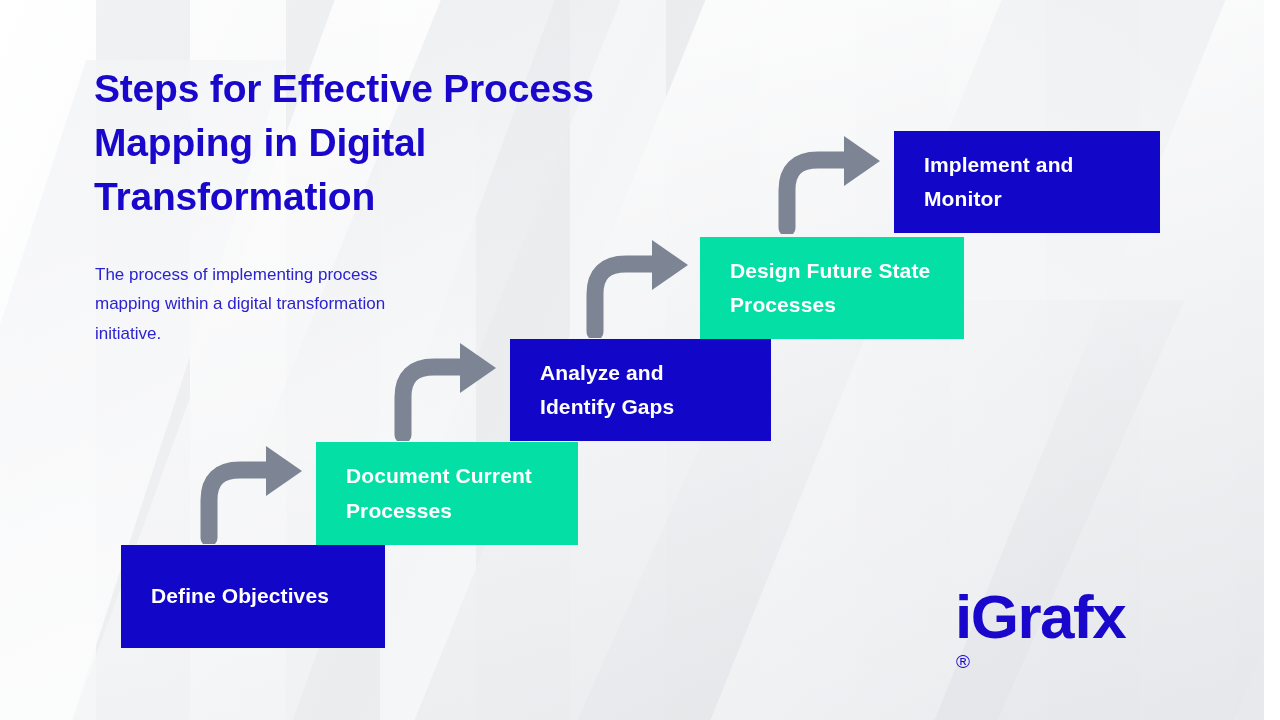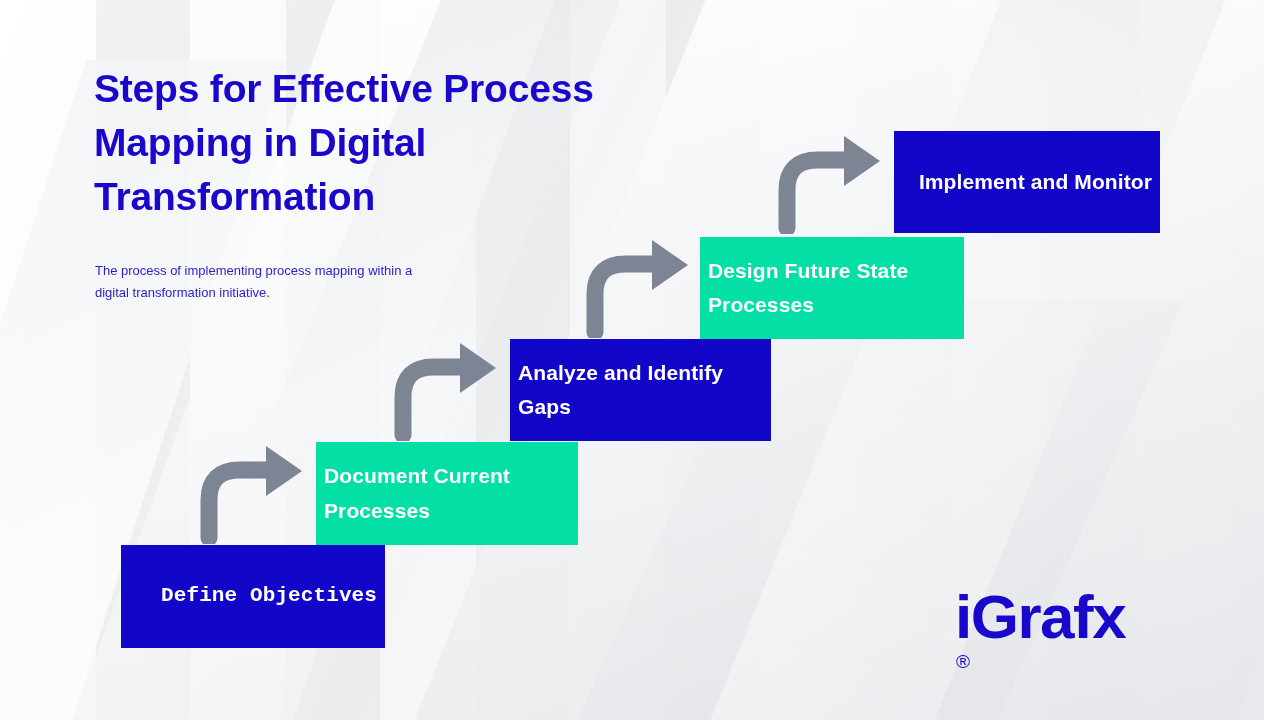--- a/index.html
+++ b/index.html
@@ -95,42 +95,41 @@
     font-weight: bold;
     line-height: 1.38;
     letter-spacing: -0.2px;
     color: #1a07cc;
   }
   .subtitle {
     position: absolute;
     left: 95px;
     top: 260px;
     width: 330px;
-    font-size: 13px;
+    font-size: 17px;
     line-height: 1.73;
     color: #2d22cf;
   }
 
   
   .step-box {
     position: absolute;
     display: flex;
     align-items: center;
-    padding: 0 8px;
-    justify-content: flex-end;
+    padding: 0 30px;
   }
   .step-box .step-label {
     color: #ffffff;
     font-size: 21px;
     font-weight: bold;
     line-height: 1.62;
     letter-spacing: 0.1px;
   }
 
-  .step-1 { left: 121px; top: 545px; width: 264px; height: 103px; background: #1206c8; z-index: 5; font-family: Liberation Mono, monospace; }
+  .step-1 { left: 121px; top: 545px; width: 264px; height: 103px; background: #1206c8; z-index: 5; }
   .step-2 { left: 316px; top: 442px; width: 262px; height: 103px; background: #03dfa5; z-index: 4; }
   .step-3 { left: 510px; top: 339px; width: 261px; height: 102px; background: #1206c8; z-index: 3; }
   .step-4 { left: 700px; top: 237px; width: 264px; height: 102px; background: #03dfa5; z-index: 2; }
   .step-5 { left: 894px; top: 131px; width: 266px; height: 102px; background: #1206c8; z-index: 1; }
 
   
   .arrow {
     position: absolute;
     width: 120px;
     height: 110px;

